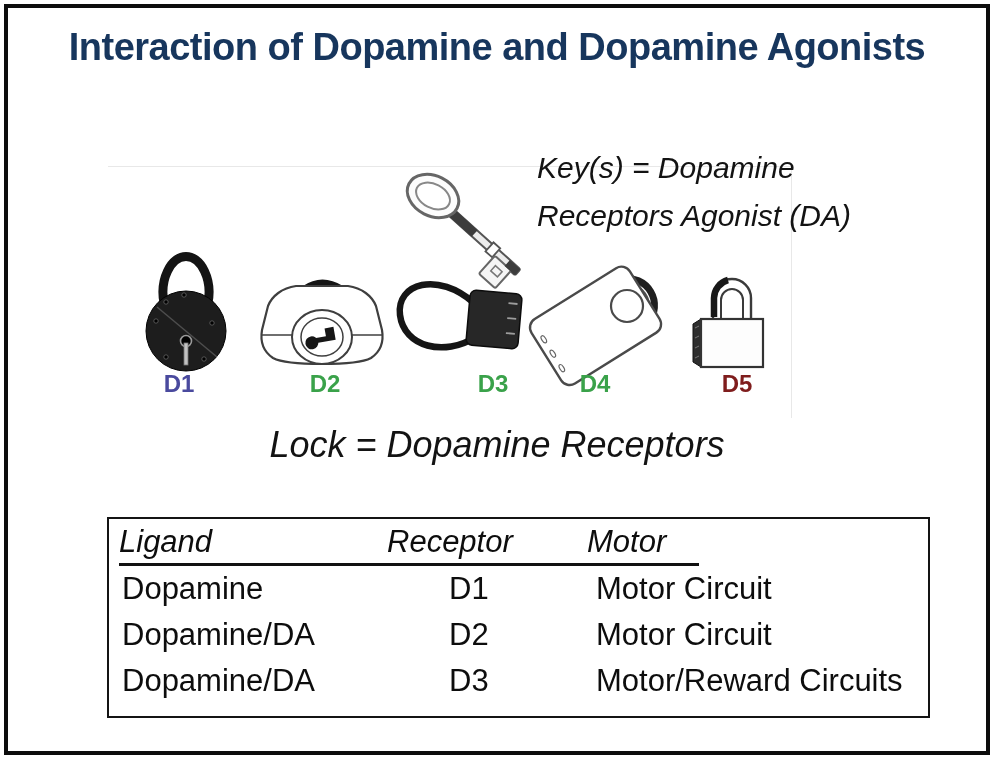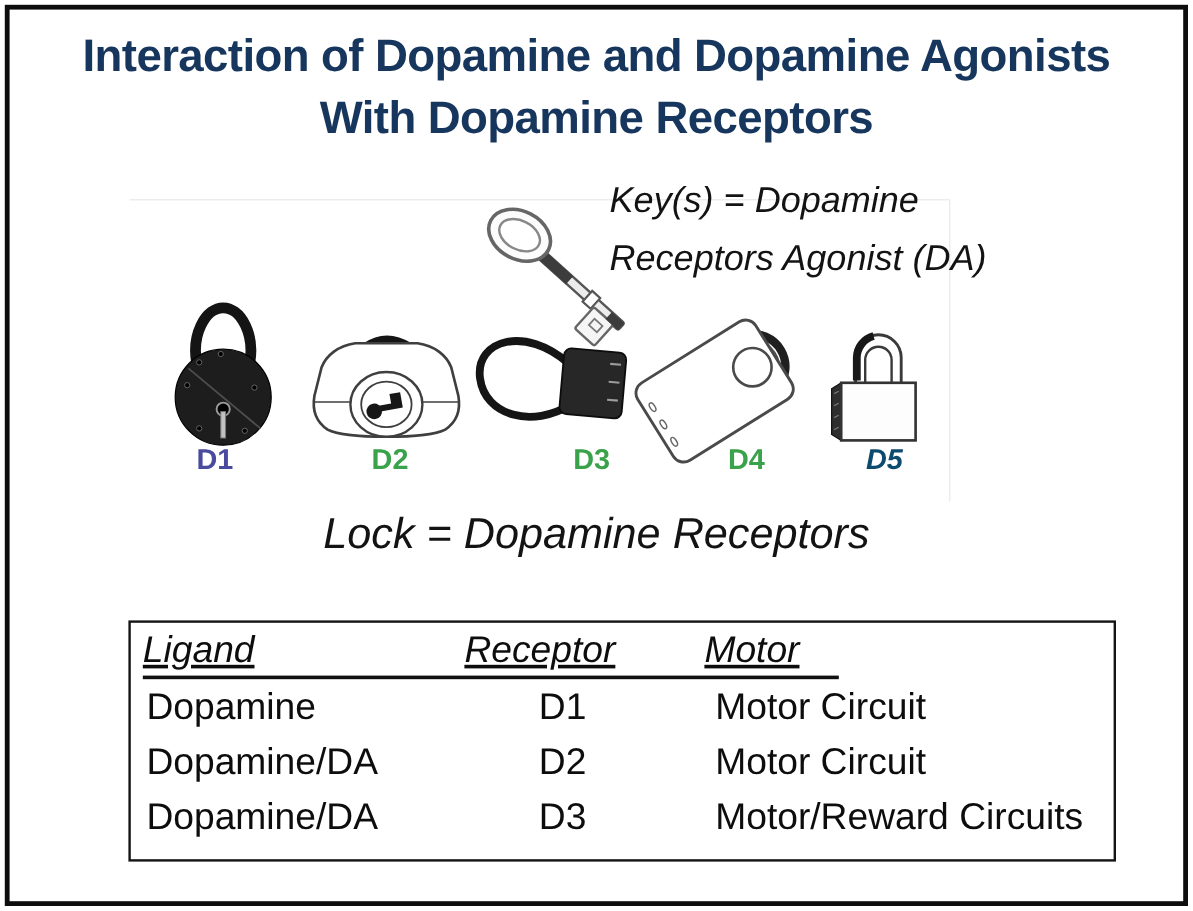--- a/index.html
+++ b/index.html
@@ -1,48 +1,47 @@
 <!DOCTYPE html>
 <html><head>
 <meta charset="utf-8">
 <style>
   html,body{margin:0;padding:0;background:#ffffff;}
   body{font-family:"Liberation Sans",sans-serif;}
   .slide{position:relative;width:994px;height:759px;background:#ffffff;overflow:hidden;}
   .slide-border{position:absolute;left:4px;top:4px;width:978px;height:743px;border:4px solid #0d0d0d;}
   .title{position:absolute;left:0;top:21px;width:994px;text-align:center;
          color:#17365d;font-weight:bold;font-size:38px;line-height:52px;letter-spacing:-0.5px;}
-  .key-legend{position:absolute;left:508px;top:144px;font-style:italic;font-size:30px;
+  .key-legend{position:absolute;left:537px;top:144px;font-style:italic;font-size:30px;
               line-height:48px;color:#131313;}
   .lock-legend{position:absolute;left:0;top:424px;width:994px;text-align:center;
                font-style:italic;font-size:36px;color:#131313;}
   .faint-line{position:absolute;background:#e8e8e8;}
   .illustration{position:absolute;left:100px;top:145px;width:700px;height:245px;}
   .d-label{position:absolute;top:370px;width:64px;text-align:center;
            font-size:24px;font-weight:bold;}
   .ltable{position:absolute;left:107px;top:517px;width:823px;height:201px;
           border:2px solid #141414;box-sizing:border-box;background:#fff;}
   .ltable-inner{padding:5px 0 0 10px;}
   .thead{display:flex;width:580px;border-bottom:3px solid #111;
-         font-style:italic;font-size:31px;color:#0d0d0d;padding-bottom:3px;text-decoration:underline;}
+         font-style:italic;font-size:31px;color:#0d0d0d;padding-bottom:3px;}
   .thead .c1{width:268px;}
   .thead .c2{width:200px;}
   .trow{display:flex;height:46px;align-items:center;font-size:31px;color:#0d0d0d;gap:32px;}
   .trow .c1{width:298px;padding-left:3px;box-sizing:border-box;}
   .trow .c2{width:115px;}
 </style>
 </head>
 <body>
 
 <div class="slide">
   <div class="slide-border"></div>
 
   <div class="title" style="color: rgb(23, 54, 93);">
     <div>Interaction of Dopamine and Dopamine Agonists</div>
-    <div>With Dopamine Receptors</div>
   </div>
 
   <div class="faint-line" style="left:108px;top:166px;width:683px;height:1px;"></div>
   <div class="faint-line" style="left:791px;top:166px;width:1px;height:252px;"></div>
 
   <div class="key-legend">
     <div>Key(s) = Dopamine</div>
     <div>Receptors Agonist (DA)</div>
   </div>
 
@@ -116,22 +115,22 @@
       <line x1="595" y1="193" x2="599" y2="191" stroke="#777" stroke-width="1"></line>
       <line x1="595" y1="203" x2="599" y2="201" stroke="#777" stroke-width="1"></line>
       <line x1="595" y1="213" x2="599" y2="211" stroke="#777" stroke-width="1"></line>
       <rect x="601" y="174" width="62" height="48" fill="#fdfdfd" stroke="#333333" stroke-width="2.2"></rect>
     </g>
   </svg>
 
   <div class="d-label" style="left: 147px; color: rgb(74, 74, 158);">D1</div>
   <div class="d-label" style="left: 293px; color: rgb(58, 162, 74);">D2</div>
   <div class="d-label" style="left: 461px; color: rgb(58, 162, 74);">D3</div>
-  <div class="d-label" style="left: 590px; color: rgb(58, 162, 74);">D4</div>
-  <div class="d-label" style="left: 705px; color: #0c4a6e; font-style: italic;">D5</div>
+  <div class="d-label" style="left: 563px; color: rgb(58, 162, 74);">D4</div>
+  <div class="d-label" style="left: 705px; color: #7f1d1d;">D5</div>
 
   <div class="lock-legend">Lock = Dopamine Receptors</div>
 
   <div class="ltable">
     <div class="ltable-inner">
       <div class="thead">
         <span class="c1">Ligand</span>
         <span class="c2">Receptor</span>
         <span class="c3">Motor</span>
       </div>

